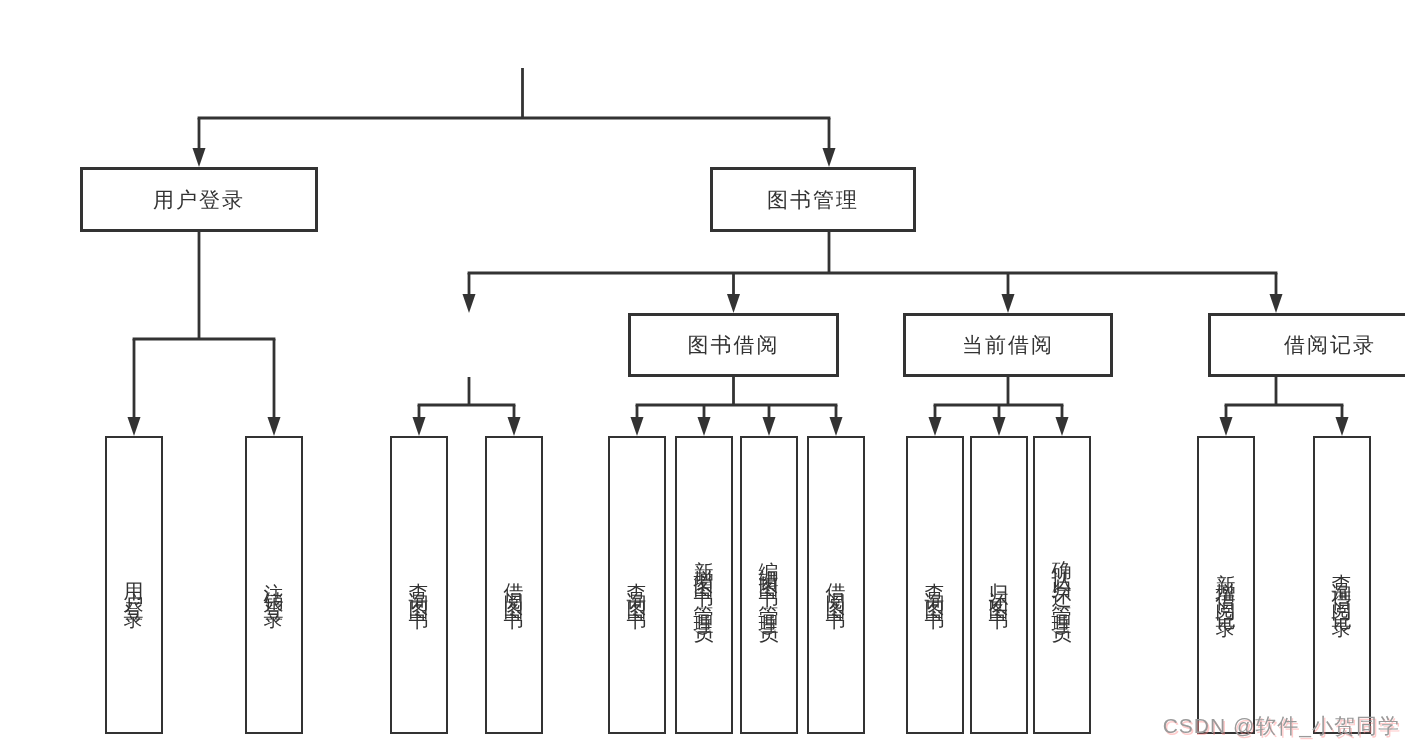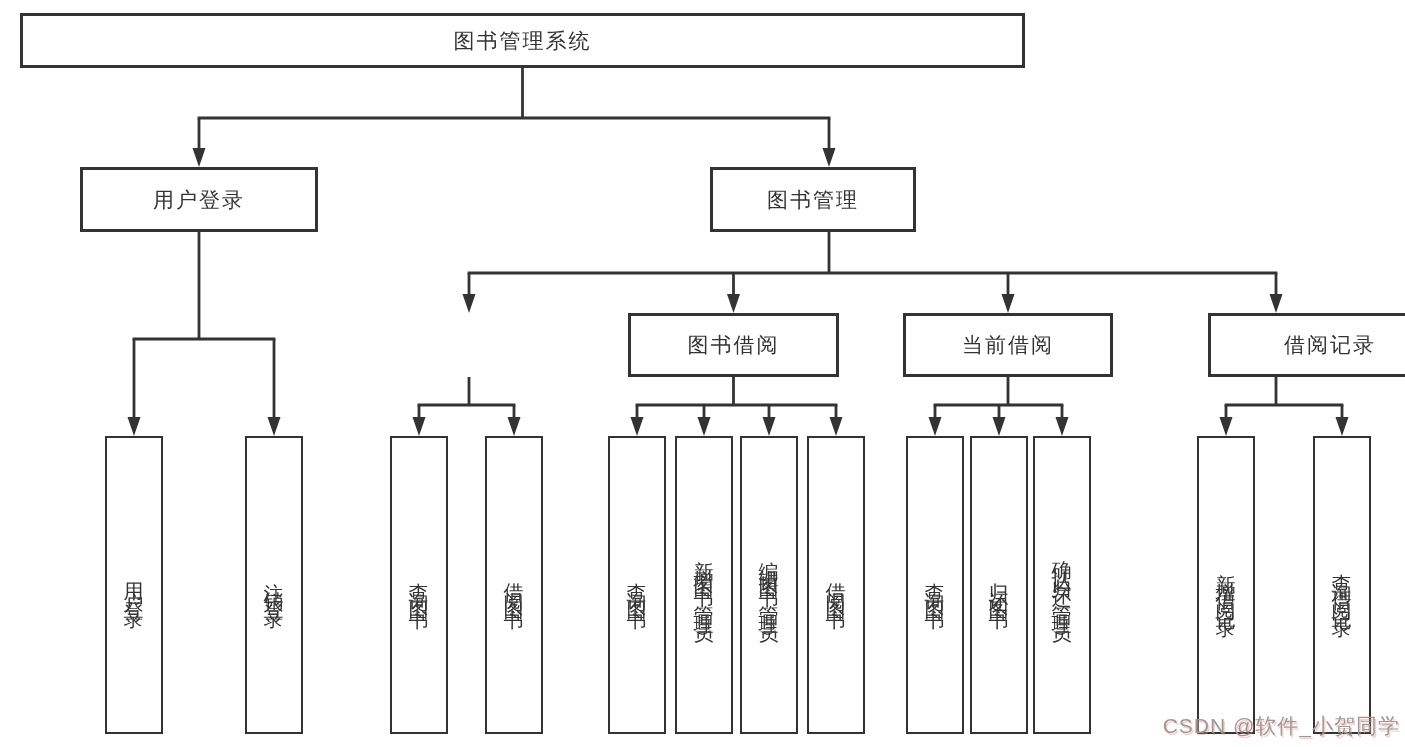--- a/index.html
+++ b/index.html
@@ -106,23 +106,20 @@
       <line x1="1062" y1="405" x2="1062" y2="423" stroke="var(--line)" stroke-width="2.8"></line>
       <polygon points="1062,436 1055.5,417 1068.5,417" fill="var(--line)"></polygon>
       <line x1="1276" y1="377" x2="1276" y2="405" stroke="var(--line)" stroke-width="2.8"></line>
       <line x1="1224.6" y1="405" x2="1343.4" y2="405" stroke="var(--line)" stroke-width="2.8"></line>
       <line x1="1226" y1="405" x2="1226" y2="423" stroke="var(--line)" stroke-width="2.8"></line>
       <polygon points="1226,436 1219.5,417 1232.5,417" fill="var(--line)"></polygon>
       <line x1="1342" y1="405" x2="1342" y2="423" stroke="var(--line)" stroke-width="2.8"></line>
       <polygon points="1342,436 1335.5,417 1348.5,417" fill="var(--line)"></polygon>
     </svg>
 
-  <div class="hbox" style="left:20px;top:13px;width:1005px;height:55px;">
-    <span>图书管理系统</span>
-  </div>
 
   <div class="hbox" style="left:80px;top:167px;width:238px;height:65px;">
     <span>用户登录</span>
   </div>
   <div class="hbox" style="left:710px;top:167px;width:206px;height:65px;">
     <span>图书管理</span>
   </div>
 
   <div class="hbox" style="left:628px;top:313px;width:211px;height:64px;">
     <span>图书借阅</span>

